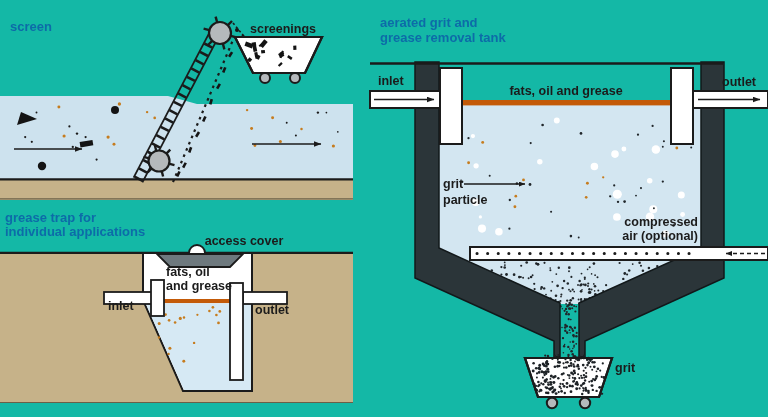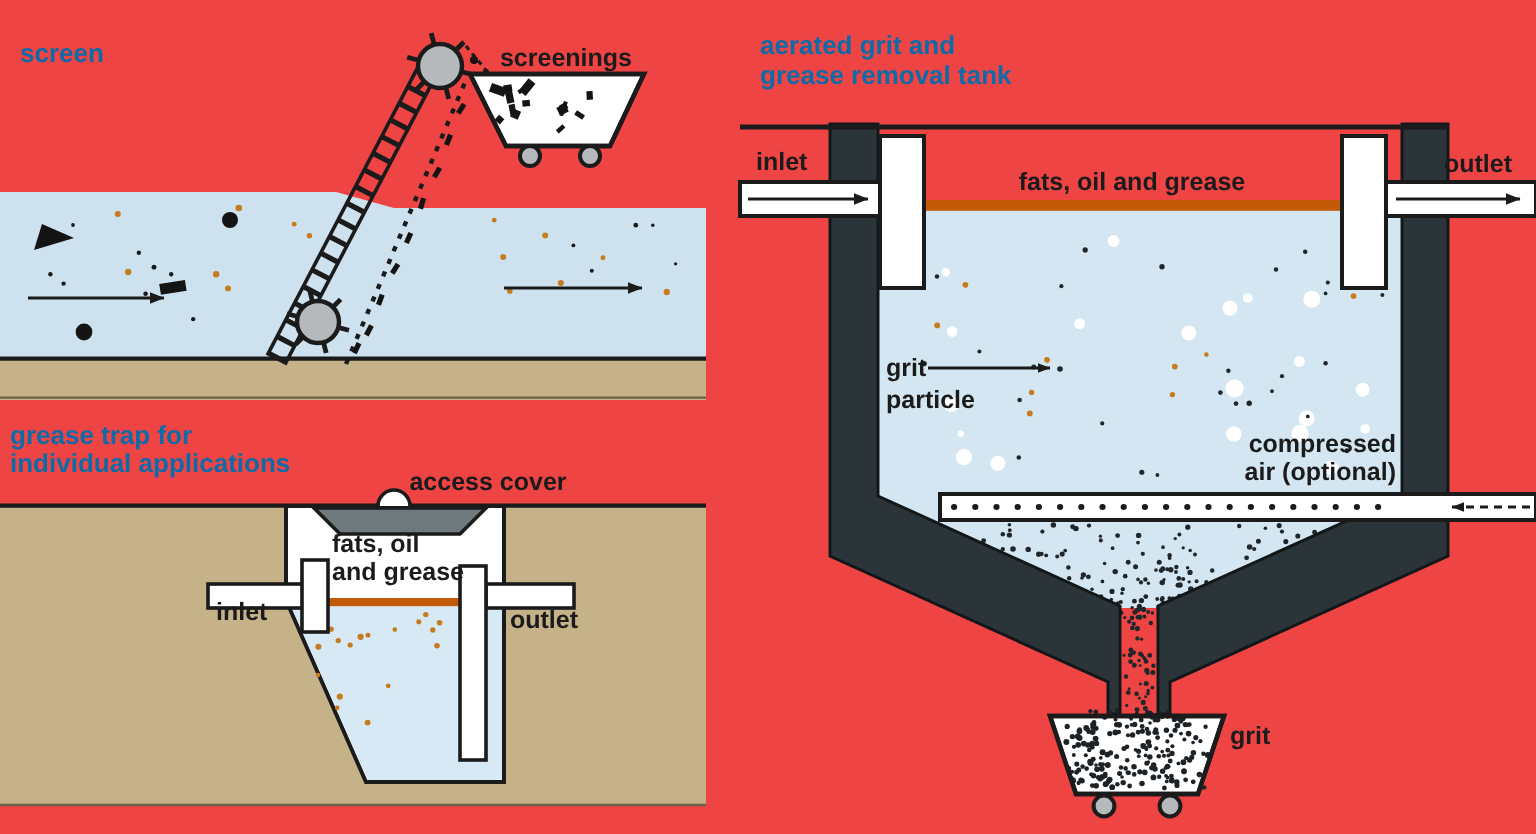--- a/index.html
+++ b/index.html
@@ -1,16 +1,16 @@
 <!DOCTYPE html>
 <html><head>
 <meta charset="utf-8">
 <style>
   html,body{margin:0;padding:0;background:#ffffff;}
-  .stage{position:relative;width:768px;height:417px;background:#ef4444;overflow:hidden;}
+  .stage{position:relative;width:768px;height:417px;background:#14b8a6;overflow:hidden;}
   .stage svg{position:absolute;}
   text{font-family:"Liberation Sans","DejaVu Sans",sans-serif;font-weight:700;fill:#1b1b1b;font-size:12.5px;}
   .t-blue{fill:#0d6ba8;font-size:13px;}
 </style>
 </head>
 <body>
 
 <div class="stage">
 
   <svg id="panel-screen" width="360" height="205" viewBox="0 0 360 205" style="left:0;top:0;">

